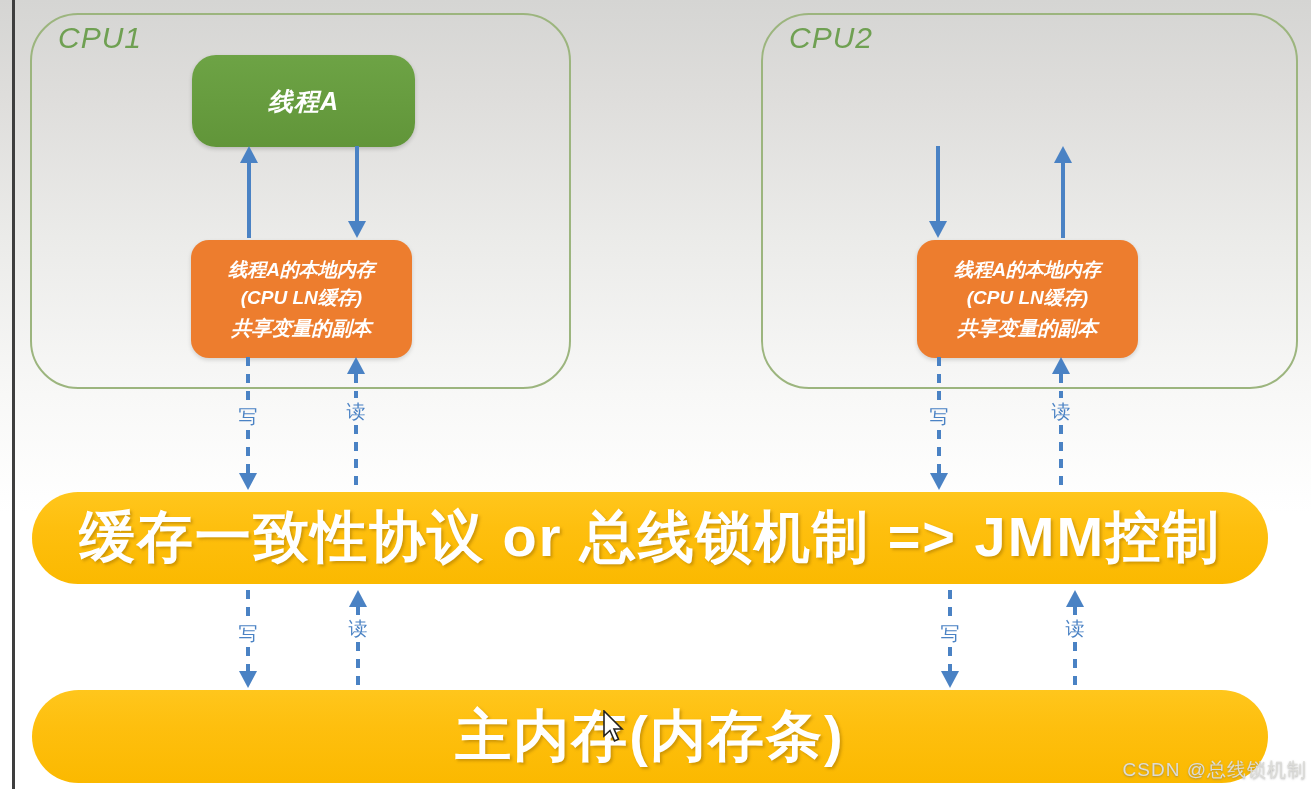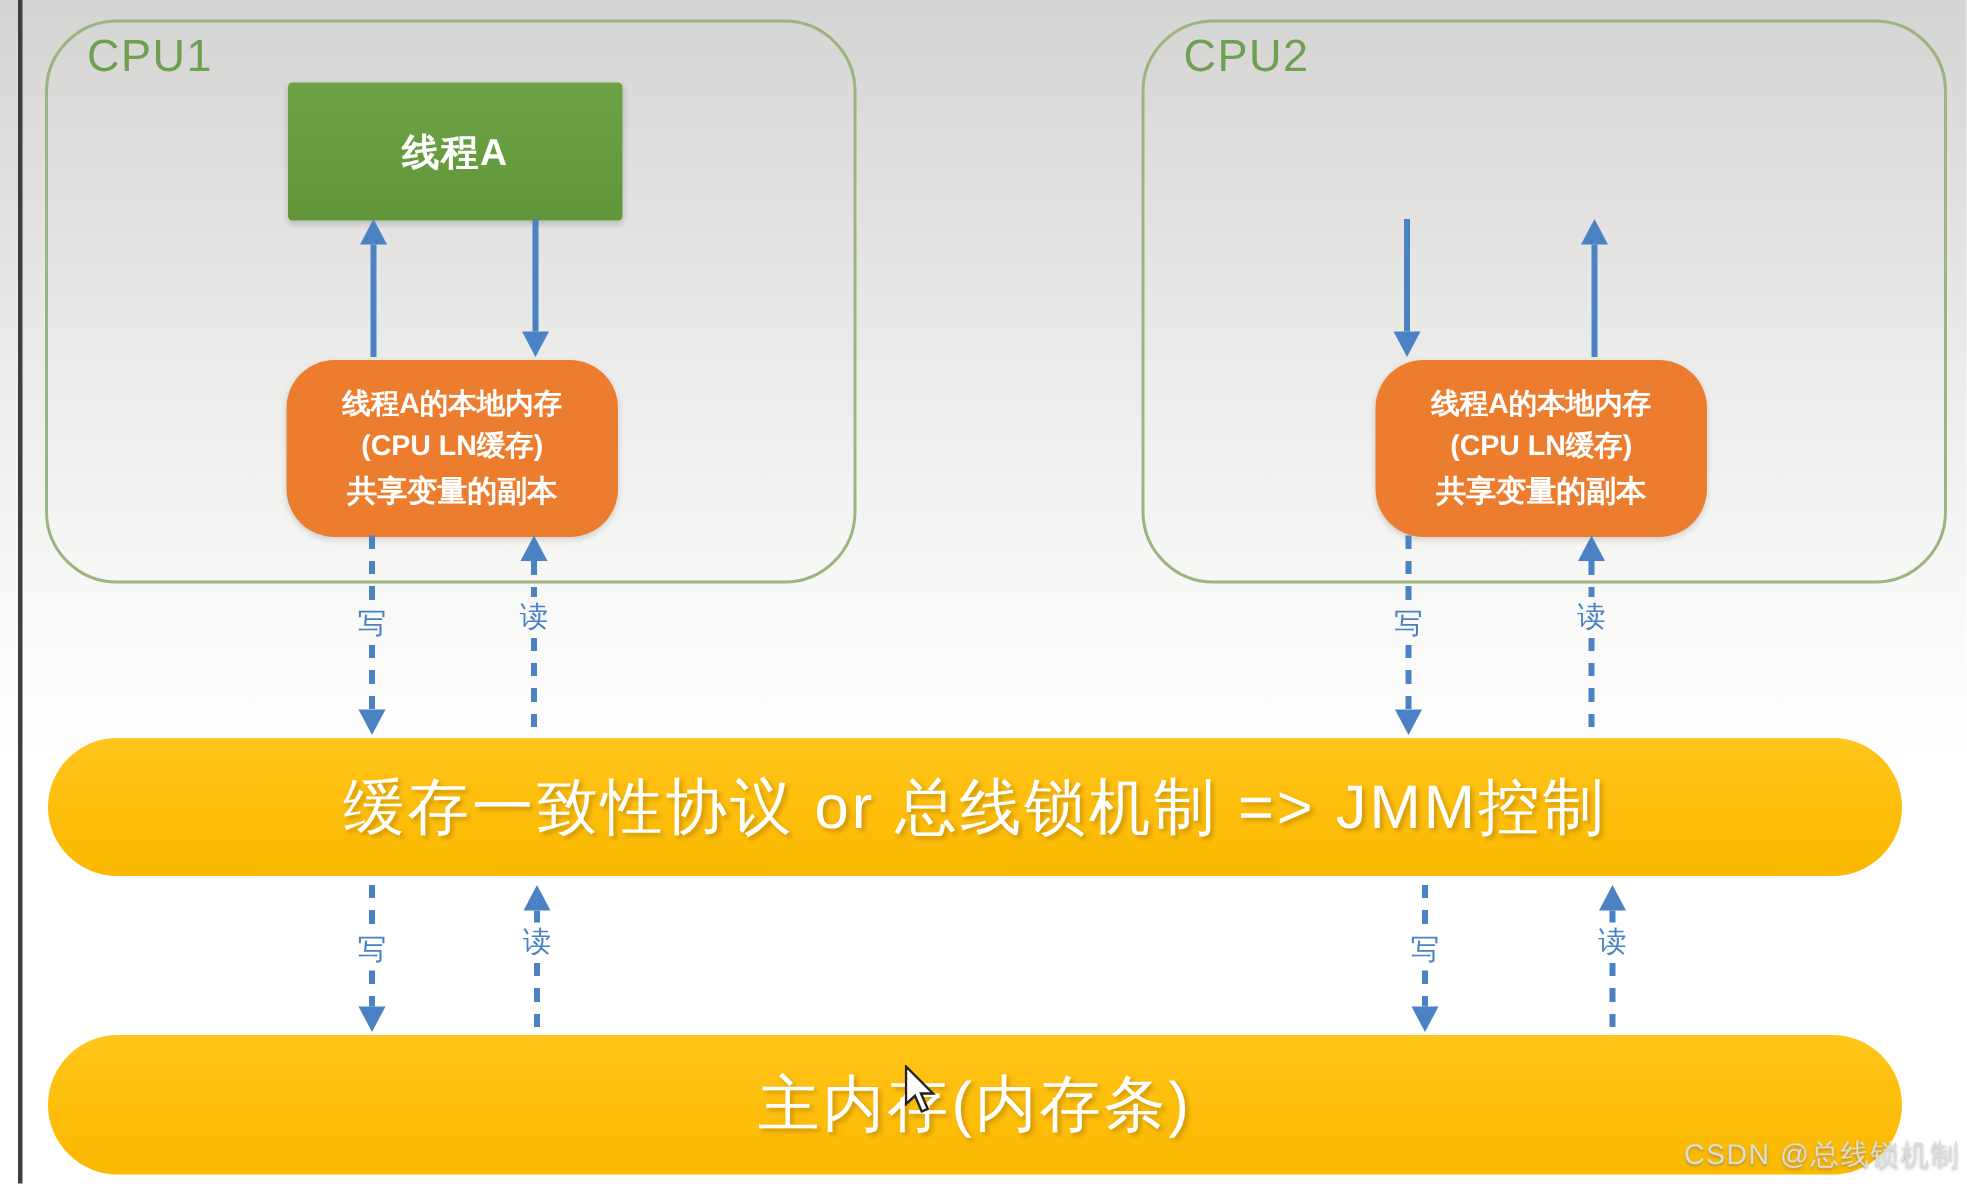--- a/index.html
+++ b/index.html
@@ -8,52 +8,52 @@
     font-family:"Liberation Sans","DejaVu Sans",sans-serif;
   }
   .stage{
     position:relative;width:1311px;height:789px;
     background:linear-gradient(180deg,#d5d5d3 0%,#dedddb 12%,#ebebe9 30%,#f8f8f7 50%,#ffffff 65%,#ffffff 100%);
   }
   .edge-line{position:absolute;left:12px;top:0;width:3px;height:789px;background:#3e3e3e;}
 
   .cpu-panel{
     position:absolute;border:2px solid var(--panel-border,#9cb57e);
-    border-radius:48px;background:transparent;
+    border-radius:48px;background:transparent;font-style:italic;
   }
   .cpu-label{
     position:absolute;left:26px;top:6px;
     font-size:30px;font-weight:500;color:var(--cpu-label,#6fa052);
     letter-spacing:1px;
   }
   .thread-box{
-    position:absolute;border-radius:3px;
+    position:absolute;border-radius:24px;
     background:linear-gradient(180deg,#6da345,#619539);
     display:flex;align-items:center;justify-content:center;
     color:#fff;font-size:25px;font-weight:bold;letter-spacing:1px;
     box-shadow:0 2px 4px rgba(0,0,0,.18);
   }
   .mem-box{
-    position:absolute;border-radius:32px;
+    position:absolute;border-radius:18px;
     background:var(--orange,#ed7d2e);
     display:flex;flex-direction:column;align-items:center;justify-content:center;
     color:#fff;text-align:center;
     box-shadow:0 2px 4px rgba(0,0,0,.15);
     padding:2px 0;
   }
   .mem-line{font-size:19px;font-weight:bold;line-height:1.5;}
   .mem-line.small{font-size:20px;}
 
   .gold-bar{
     position:absolute;border-radius:47px;
     background:linear-gradient(180deg,#ffc61c 0%,var(--gold,#febf0e) 40%,#fbb900 100%);
     display:flex;align-items:center;justify-content:center;
   }
   .bar-text{
-    color:#fff;font-size:41px;font-weight:normal;letter-spacing:2px;
+    color:#fff;font-size:56px;font-weight:bold;letter-spacing:2px;
     text-shadow:2px 2px 3px rgba(150,105,0,.45);
     white-space:nowrap;
   }
 
   .varrow{
     position:absolute;width:18px;
     display:flex;flex-direction:column;align-items:center;
   }
   .vline{width:4px;background:var(--arrow-blue,#4a82c4);}
   .vline.dash{

